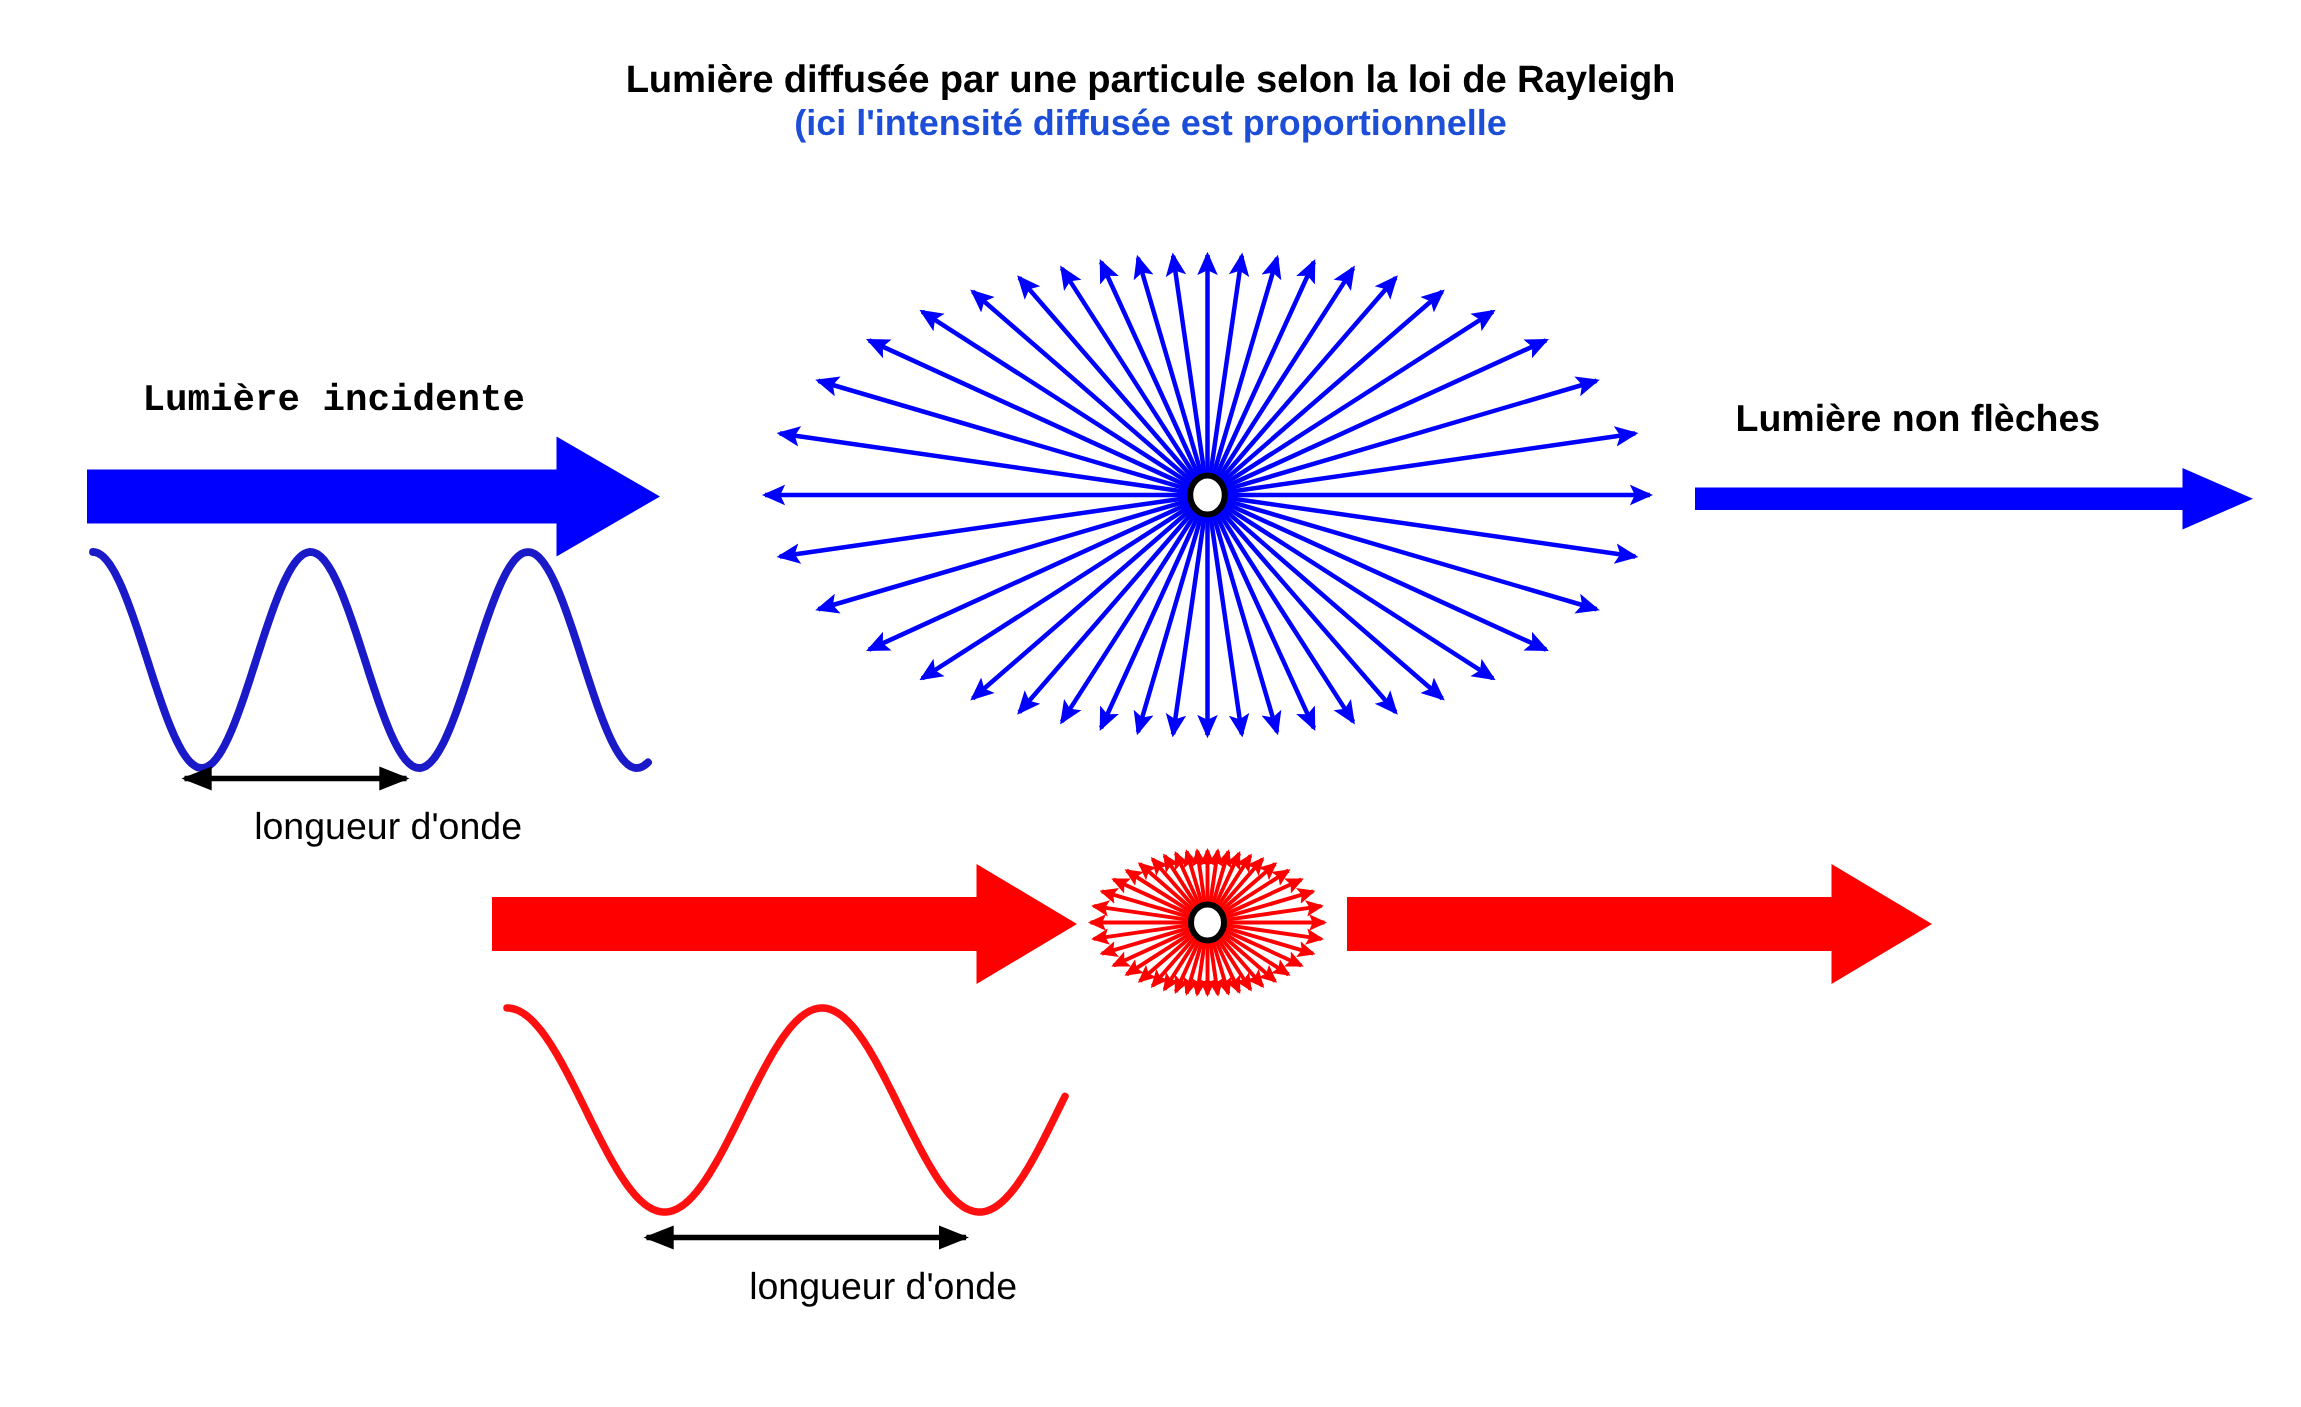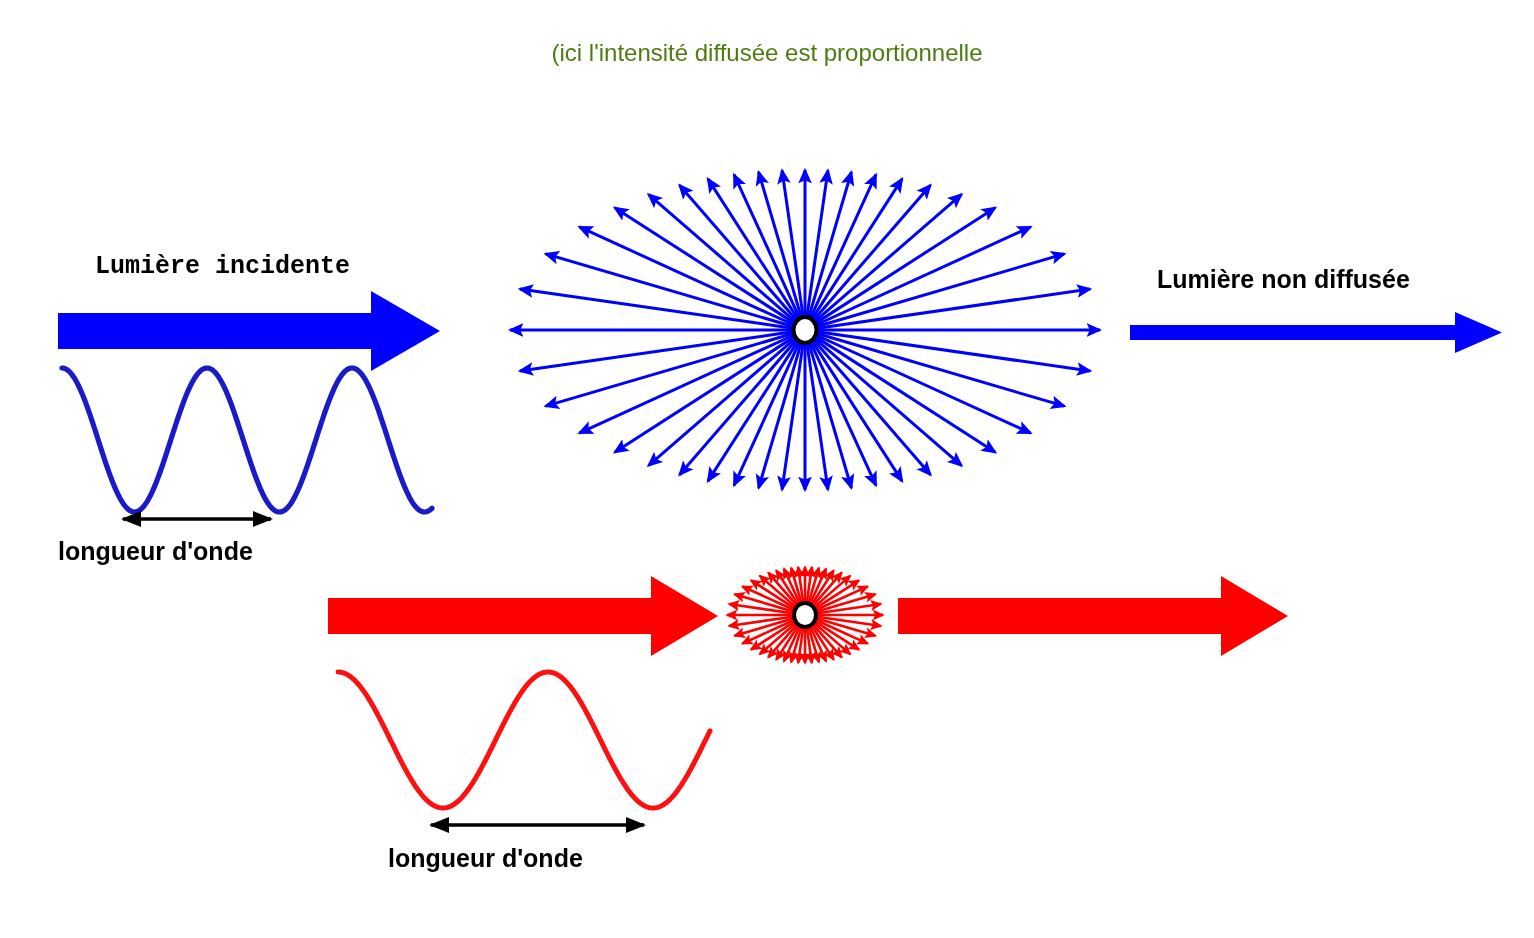--- a/index.html
+++ b/index.html
@@ -39,23 +39,23 @@
     font-family: "Liberation Sans", sans-serif;
     font-weight: bold;
     font-size: 25.5px;
     color: #000000;
     letter-spacing: -0.1px;
     line-height: 1.18;
     white-space: nowrap;
   }
   .title-sub {
     font-family: "Liberation Sans", sans-serif;
-    font-weight: normal;
+    font-weight: bold;
     font-size: 24px;
-    color: #4d7c0f;
+    color: #1d4ed8;
     line-height: 1.22;
     white-space: nowrap;
   }
   .label-bold {
     position: absolute;
     font-family: "Liberation Sans", sans-serif;
     font-weight: bold;
     font-size: 25px;
     color: #000000;
     white-space: nowrap;
@@ -65,24 +65,24 @@
     top: 252px;
     font-family: Liberation Mono, monospace;
   }
   #label-nondiffusee {
     left: 1157px;
     top: 265px;
   }
   .wl-label {
     position: absolute;
     font-family: "Liberation Sans", sans-serif;
-    font-weight: bold;
+    font-weight: normal;
     font-size: 25px;
     color: #000000;
-    text-align: left;
+    text-align: right;
     line-height: 1.25;
     white-space: nowrap;
   }
   #wl-blue {
     left: 58px;
     top: 536px;
     width: 290px;
   }
   #wl-red {
     left: 388px;
@@ -236,25 +236,26 @@
     <g>
       <path id="wave-red-path" fill="none" stroke="#FF1010" stroke-width="5" stroke-linecap="round" stroke-linejoin="round" d="M 338.00 672.00 L 339.09 672.04 L 340.19 672.15 L 341.28 672.33 L 342.38 672.58 L 343.47 672.91 L 344.56 673.31 L 345.66 673.78 L 346.75 674.32 L 347.85 674.93 L 348.94 675.61 L 350.04 676.36 L 351.13 677.18 L 352.22 678.07 L 353.32 679.02 L 354.41 680.03 L 355.51 681.12 L 356.60 682.26 L 357.69 683.47 L 358.79 684.73 L 359.88 686.06 L 360.98 687.45 L 362.07 688.89 L 363.16 690.38 L 364.26 691.93 L 365.35 693.53 L 366.45 695.18 L 367.54 696.88 L 368.64 698.62 L 369.73 700.41 L 370.82 702.24 L 371.92 704.11 L 373.01 706.02 L 374.11 707.97 L 375.20 709.95 L 376.29 711.96 L 377.39 714.00 L 378.48 716.07 L 379.58 718.17 L 380.67 720.29 L 381.76 722.43 L 382.86 724.59 L 383.95 726.76 L 385.05 728.95 L 386.14 731.16 L 387.24 733.37 L 388.33 735.59 L 389.42 737.81 L 390.52 740.04 L 391.61 742.26 L 392.71 744.48 L 393.80 746.70 L 394.89 748.91 L 395.99 751.12 L 397.08 753.31 L 398.18 755.48 L 399.27 757.64 L 400.36 759.78 L 401.46 761.90 L 402.55 763.99 L 403.65 766.06 L 404.74 768.11 L 405.84 770.12 L 406.93 772.10 L 408.02 774.04 L 409.12 775.95 L 410.21 777.82 L 411.31 779.65 L 412.40 781.44 L 413.49 783.18 L 414.59 784.87 L 415.68 786.52 L 416.78 788.12 L 417.87 789.67 L 418.96 791.16 L 420.06 792.60 L 421.15 793.98 L 422.25 795.31 L 423.34 796.57 L 424.44 797.78 L 425.53 798.92 L 426.62 800.00 L 427.72 801.01 L 428.81 801.96 L 429.91 802.85 L 431.00 803.66 L 432.09 804.41 L 433.19 805.09 L 434.28 805.70 L 435.38 806.24 L 436.47 806.71 L 437.56 807.10 L 438.66 807.43 L 439.75 807.68 L 440.85 807.86 L 441.94 807.97 L 443.04 808.00 L 444.13 807.96 L 445.22 807.85 L 446.32 807.67 L 447.41 807.41 L 448.51 807.08 L 449.60 806.68 L 450.69 806.21 L 451.79 805.66 L 452.88 805.05 L 453.98 804.37 L 455.07 803.61 L 456.16 802.79 L 457.26 801.91 L 458.35 800.95 L 459.45 799.93 L 460.54 798.85 L 461.64 797.70 L 462.73 796.49 L 463.82 795.22 L 464.92 793.90 L 466.01 792.51 L 467.11 791.07 L 468.20 789.57 L 469.29 788.02 L 470.39 786.42 L 471.48 784.77 L 472.58 783.07 L 473.67 781.32 L 474.76 779.53 L 475.86 777.70 L 476.95 775.83 L 478.05 773.92 L 479.14 771.97 L 480.24 769.99 L 481.33 767.97 L 482.42 765.93 L 483.52 763.86 L 484.61 761.76 L 485.71 759.64 L 486.80 757.50 L 487.89 755.34 L 488.99 753.16 L 490.08 750.97 L 491.18 748.77 L 492.27 746.56 L 493.36 744.34 L 494.46 742.12 L 495.55 739.89 L 496.65 737.67 L 497.74 735.44 L 498.84 733.23 L 499.93 731.01 L 501.02 728.81 L 502.12 726.62 L 503.21 724.45 L 504.31 722.29 L 505.40 720.15 L 506.49 718.03 L 507.59 715.94 L 508.68 713.87 L 509.78 711.83 L 510.87 709.82 L 511.96 707.84 L 513.06 705.90 L 514.15 703.99 L 515.25 702.12 L 516.34 700.29 L 517.44 698.51 L 518.53 696.77 L 519.62 695.07 L 520.72 693.42 L 521.81 691.83 L 522.91 690.28 L 524.00 688.79 L 525.09 687.35 L 526.19 685.97 L 527.28 684.65 L 528.38 683.39 L 529.47 682.19 L 530.56 681.04 L 531.66 679.97 L 532.75 678.95 L 533.85 678.01 L 534.94 677.12 L 536.04 676.31 L 537.13 675.57 L 538.22 674.89 L 539.32 674.28 L 540.41 673.75 L 541.51 673.28 L 542.60 672.89 L 543.69 672.56 L 544.79 672.31 L 545.88 672.14 L 546.98 672.03 L 548.07 672.00 L 549.16 672.04 L 550.26 672.16 L 551.35 672.34 L 552.45 672.60 L 553.54 672.93 L 554.64 673.34 L 555.73 673.81 L 556.82 674.36 L 557.92 674.97 L 559.01 675.66 L 560.11 676.41 L 561.20 677.23 L 562.29 678.12 L 563.39 679.08 L 564.48 680.10 L 565.58 681.19 L 566.67 682.34 L 567.76 683.55 L 568.86 684.82 L 569.95 686.15 L 571.05 687.54 L 572.14 688.98 L 573.24 690.48 L 574.33 692.03 L 575.42 693.63 L 576.52 695.29 L 577.61 696.99 L 578.71 698.73 L 579.80 700.53 L 580.89 702.36 L 581.99 704.23 L 583.08 706.15 L 584.18 708.09 L 585.27 710.08 L 586.36 712.09 L 587.46 714.14 L 588.55 716.21 L 589.65 718.31 L 590.74 720.43 L 591.84 722.57 L 592.93 724.73 L 594.02 726.91 L 595.12 729.10 L 596.21 731.30 L 597.31 733.51 L 598.40 735.73 L 599.49 737.95 L 600.59 740.18 L 601.68 742.41 L 602.78 744.63 L 603.87 746.85 L 604.96 749.06 L 606.06 751.26 L 607.15 753.45 L 608.25 755.62 L 609.34 757.78 L 610.44 759.92 L 611.53 762.03 L 612.62 764.13 L 613.72 766.20 L 614.81 768.24 L 615.91 770.25 L 617.00 772.22 L 618.09 774.17 L 619.19 776.07 L 620.28 777.94 L 621.38 779.77 L 622.47 781.55 L 623.56 783.29 L 624.66 784.98 L 625.75 786.63 L 626.85 788.22 L 627.94 789.77 L 629.04 791.26 L 630.13 792.69 L 631.22 794.07 L 632.32 795.39 L 633.41 796.65 L 634.51 797.85 L 635.60 798.99 L 636.69 800.07 L 637.79 801.08 L 638.88 802.02 L 639.98 802.90 L 641.07 803.71 L 642.16 804.46 L 643.26 805.13 L 644.35 805.74 L 645.45 806.27 L 646.54 806.73 L 647.64 807.13 L 648.73 807.45 L 649.82 807.69 L 650.92 807.87 L 652.01 807.97 L 653.11 808.00 L 654.20 807.96 L 655.29 807.84 L 656.39 807.65 L 657.48 807.39 L 658.58 807.06 L 659.67 806.65 L 660.76 806.17 L 661.86 805.63 L 662.95 805.01 L 664.05 804.32 L 665.14 803.56 L 666.24 802.74 L 667.33 801.85 L 668.42 800.89 L 669.52 799.86 L 670.61 798.78 L 671.71 797.62 L 672.80 796.41 L 673.89 795.14 L 674.99 793.81 L 676.08 792.42 L 677.18 790.97 L 678.27 789.47 L 679.36 787.92 L 680.46 786.31 L 681.55 784.66 L 682.65 782.96 L 683.74 781.21 L 684.84 779.42 L 685.93 777.58 L 687.02 775.71 L 688.12 773.79 L 689.21 771.84 L 690.31 769.86 L 691.40 767.84 L 692.49 765.80 L 693.59 763.73 L 694.68 761.63 L 695.78 759.51 L 696.87 757.36 L 697.96 755.20 L 699.06 753.02 L 700.15 750.83 L 701.25 748.63 L 702.34 746.42 L 703.44 744.20 L 704.53 741.97 L 705.62 739.75 L 706.72 737.52 L 707.81 735.30 L 708.91 733.08 L 710.00 730.87"></path>
     </g>
 
     <g>
       <line x1="431" y1="825" x2="644" y2="825" stroke="#000000" stroke-width="3.6" marker-start="url(#blackArrowHead)" marker-end="url(#blackArrowHead)"></line>
     </g>
   </svg>
 
   <div class="title-block">
+    <div class="title-main">Lumière diffusée par une particule selon la loi de Rayleigh</div>
     <div class="title-sub">(ici l'intensité diffusée est proportionnelle</div>
   </div>
 
   <div class="label-bold" id="label-incident">Lumière incidente</div>
-  <div class="label-bold" id="label-nondiffusee">Lumière non diffusée</div>
+  <div class="label-bold" id="label-nondiffusee">Lumière non flèches</div>
 
   <div class="wl-label" id="wl-blue">
     <span class="wl-line">longueur d'onde</span>
   </div>
   <div class="wl-label" id="wl-red">
     <span class="wl-line">longueur d'onde</span>
   </div>
 
 </div>
 

